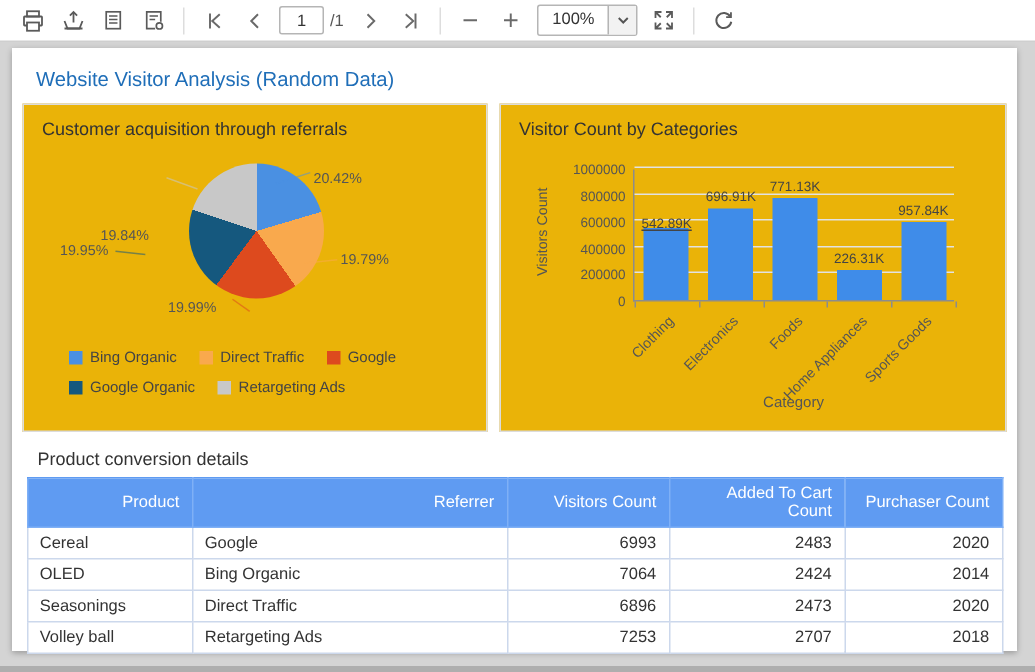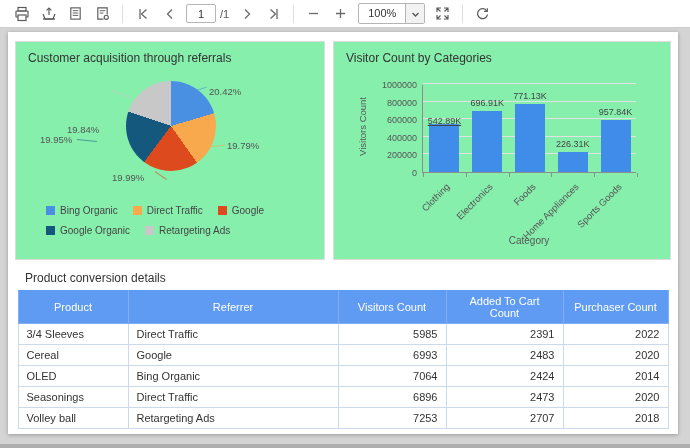--- a/index.html
+++ b/index.html
@@ -38,21 +38,21 @@
   }
   
   .viewer { position:relative; height:420px; }
   .page {
     position:absolute; left:8px; top:4px; width:670px; height:402px;
     background:#fff; box-shadow:0 1px 4px rgba(0,0,0,.28);
   }
   .bottom-edge { position:absolute; left:0; bottom:0; width:100%; height:4px; background:#aeaeae; }
   .report-title { color:#1f6eb8; font-size:13.5px; padding:13px 0 0 16px; }
   .panels { display:flex; gap:8px; padding:9px 7px 0 7px; }
-  .panel { border:1px solid #dcdcdc; background:#86efac; height:219px; }
+  .panel { border:1px solid #dcdcdc; background:#eab308; height:219px; }
   .pie-panel { width:310px; }
   .bar-panel { width:338px; }
   .panel-title { font-size:12px; color:#333; padding:9px 0 0 12px; }
   
   .pie-area { position:relative; height:126px; margin-top:8px; }
   .pie-circle { position:absolute; left:110px; top:8px; width:90px; height:90px; border-radius:50%; }
   .pie-label { position:absolute; font-size:9.5px; color:#555; white-space:nowrap; }
   .pie-line { position:absolute; height:1px; transform-origin:left center; opacity:.55; }
   .legend { display:flex; flex-wrap:wrap; width:248px; margin:6px auto 0 auto; column-gap:15px; row-gap:9px; }
   .legend-item { display:flex; align-items:center; gap:5px; font-size:10px; color:#444; white-space:nowrap; }
@@ -74,21 +74,21 @@
   .x-tick-mark { position:absolute; width:1px; height:4px; background:#8c8c8c; top:88px; }
   .x-cat-label {
     position:absolute; width:90px; text-align:right; font-size:9.5px; color:#555;
     transform:rotate(-45deg); transform-origin:top right; top:96px; white-space:nowrap;
   }
   .x-axis-title { position:absolute; left:88px; width:214px; top:164px; text-align:center; font-size:10px; color:#555; }
   
   .table-title { font-size:12px; color:#333; padding:11px 0 5px 17px; }
   table.report { width:650px; margin:0 auto; border-collapse:collapse; font-size:11px; table-layout:fixed; }
   table.report th {
-    background:#5f9bf2; color:#fff; font-weight:normal; text-align:center;
+    background:#5f9bf2; color:#fff; font-weight:normal; text-align:right;
     padding:4px 8px; border:1px solid #7fb0f6; border-top:1px solid #5f9bf2;
   }
   table.report td { padding:4px 8px; color:#333; border:1px solid #ccd8ec; background:#fff; }
   table.report td.num { text-align:right; }
   col.c0{width:110px} col.c1{width:210px} col.c2{width:108px} col.c3{width:117px} col.c4{width:105px}
 </style>
 </head>
 <body>
 
 <div class="toolbar">
@@ -202,20 +202,21 @@
       <svg width="15" height="15" viewBox="0 0 15 15" fill="none" stroke="#5a5a5a" stroke-width="1.3">
         <path d="M11.8 5 A5 5 0 1 0 12.5 8.5"></path>
           <path d="M12.3 2.2 L12.3 5.4 L9.1 5.4" stroke-width="1.2"></path>
       </svg>
     </span>
   </div>
 </div>
 
 <div class="viewer">
   <div class="page">
+    <div class="report-title">Website Visitor Analysis (Random Data)</div>
 
     <div class="panels">
 
       <div class="panel pie-panel">
         <div class="panel-title">Customer acquisition through referrals</div>
         <div class="pie-area">
           <div class="pie-circle" style="background: conic-gradient(rgb(74, 144, 226) 0%, rgb(74, 144, 226) 20.42%, rgb(249, 169, 77) 20.42%, rgb(249, 169, 77) 40.21%, rgb(221, 74, 30) 40.21%, rgb(221, 74, 30) 60.2%, rgb(21, 88, 126) 60.2%, rgb(21, 88, 126) 80.15%, rgb(200, 200, 200) 80.15%, rgb(200, 200, 200) 100%);"></div>
           <div id="pie-labels">
               <div class="pie-label" style="left: 193px; top: 13px;">20.42%</div>
               <div class="pie-line" style="left: 168px; top: 21px; width: 24px; transform: rotate(-18deg); background: rgb(74, 144, 226);"></div>
@@ -309,27 +310,20 @@
           <tr id="table-head">
             <th>Product</th>
             <th>Referrer</th>
             <th>Visitors Count</th>
             <th>Added To Cart Count</th>
             <th>Purchaser Count</th>
           </tr>
         </thead>
       <tbody id="table-body">
           <tr>
-            <td>3/4 Sleeves</td>
-            <td>Direct Traffic</td>
-            <td class="num">5985</td>
-            <td class="num">2391</td>
-            <td class="num">2022</td>
-          </tr>
-          <tr>
             <td>Cereal</td>
             <td>Google</td>
             <td class="num">6993</td>
             <td class="num">2483</td>
             <td class="num">2020</td>
           </tr>
           <tr>
             <td>OLED</td>
             <td>Bing Organic</td>
             <td class="num">7064</td>

